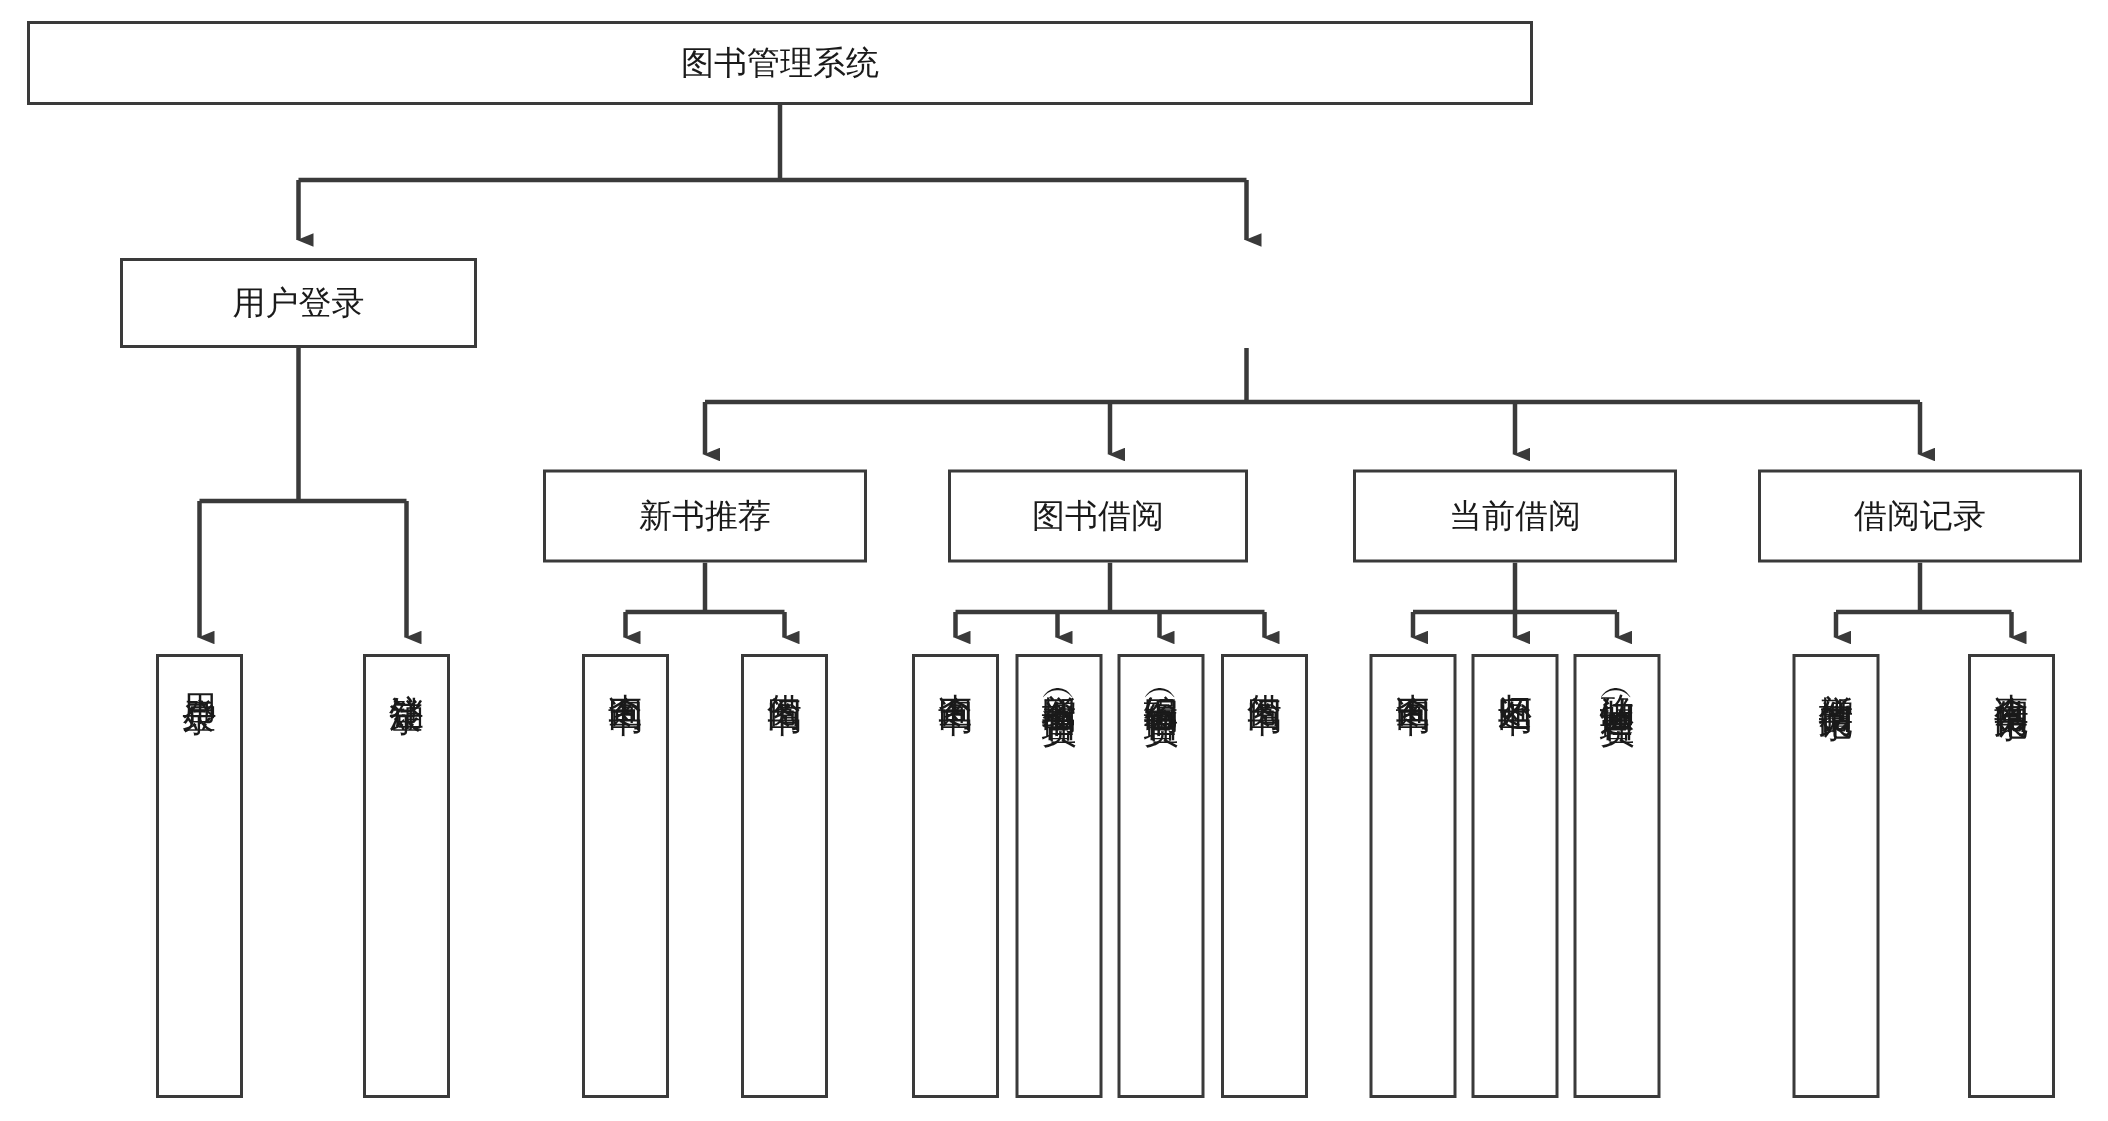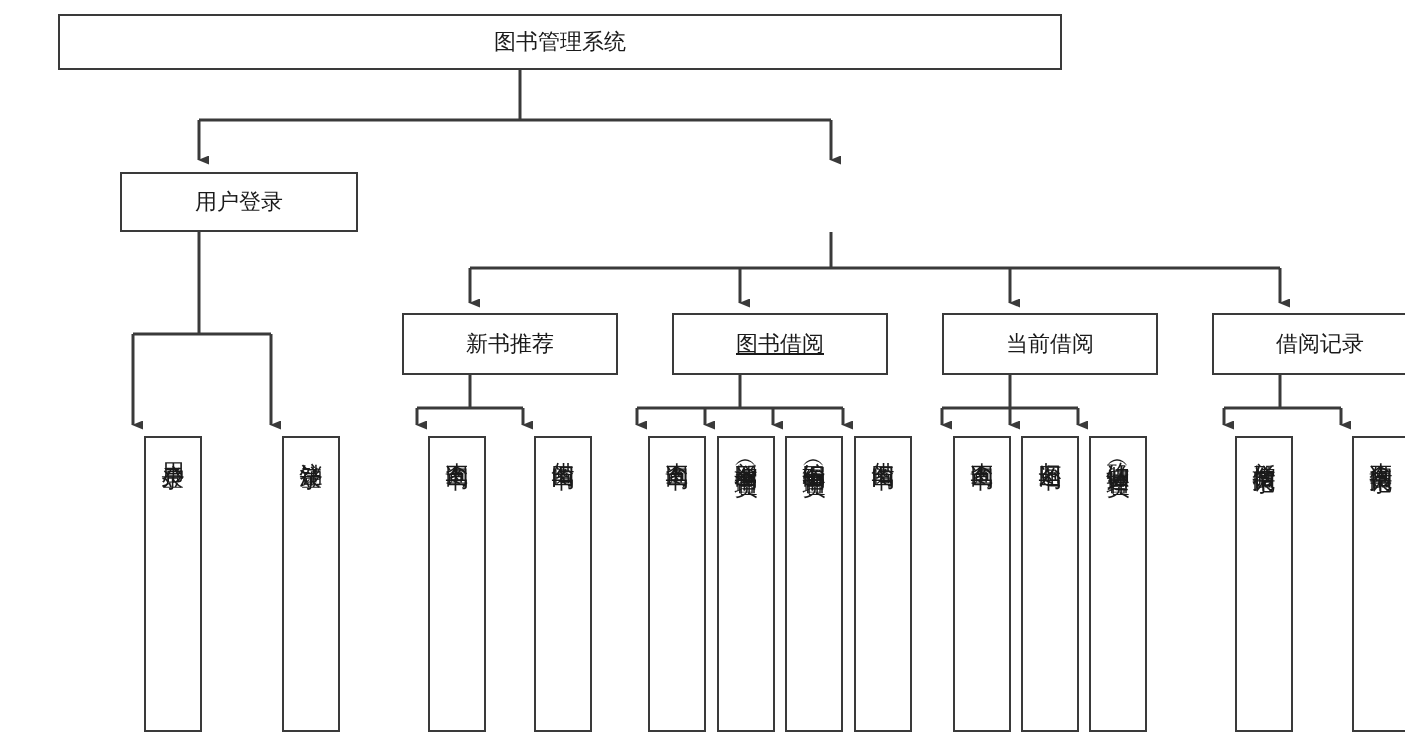--- a/index.html
+++ b/index.html
@@ -27,21 +27,20 @@
   }
   .node {
     position: absolute;
     box-sizing: border-box;
     background: #ffffff;
     border: 2px solid #3a3a3a;
     display: flex;
     align-items: center;
     justify-content: center;
     color: #1a1a1a;
-    margin-left: 40px;
   }
   .node .lbl {
     display: block;
     text-align: center;
     line-height: 1.12;
     white-space: nowrap;
   }
   .node.horiz .lbl {
     font-size: 22px;
   }
@@ -127,21 +126,21 @@
 
   <div class="node horiz" style="left:80px; top:172px; width:238px; height:60px;">
     <span class="lbl">用户登录</span>
   </div>
 
 
   <div class="node horiz" style="left:362px; top:313px; width:216px; height:62px;">
     <span class="lbl">新书推荐</span>
   </div>
 
-  <div class="node horiz" style="left:632px; top:313px; width:216px; height:62px;text-decoration:underline;">
+  <div class="node horiz" style="left:632px; top:313px; width:200px; height:62px;">
     <span class="lbl">图书借阅</span>
   </div>
 
   <div class="node horiz" style="left:1172px; top:313px; width:216px; height:62px;">
     <span class="lbl">借阅记录</span>
   </div>
 
   <div class="node horiz" style="left:902px; top:313px; width:216px; height:62px;">
     <span class="lbl">当前借阅</span>
   </div>

